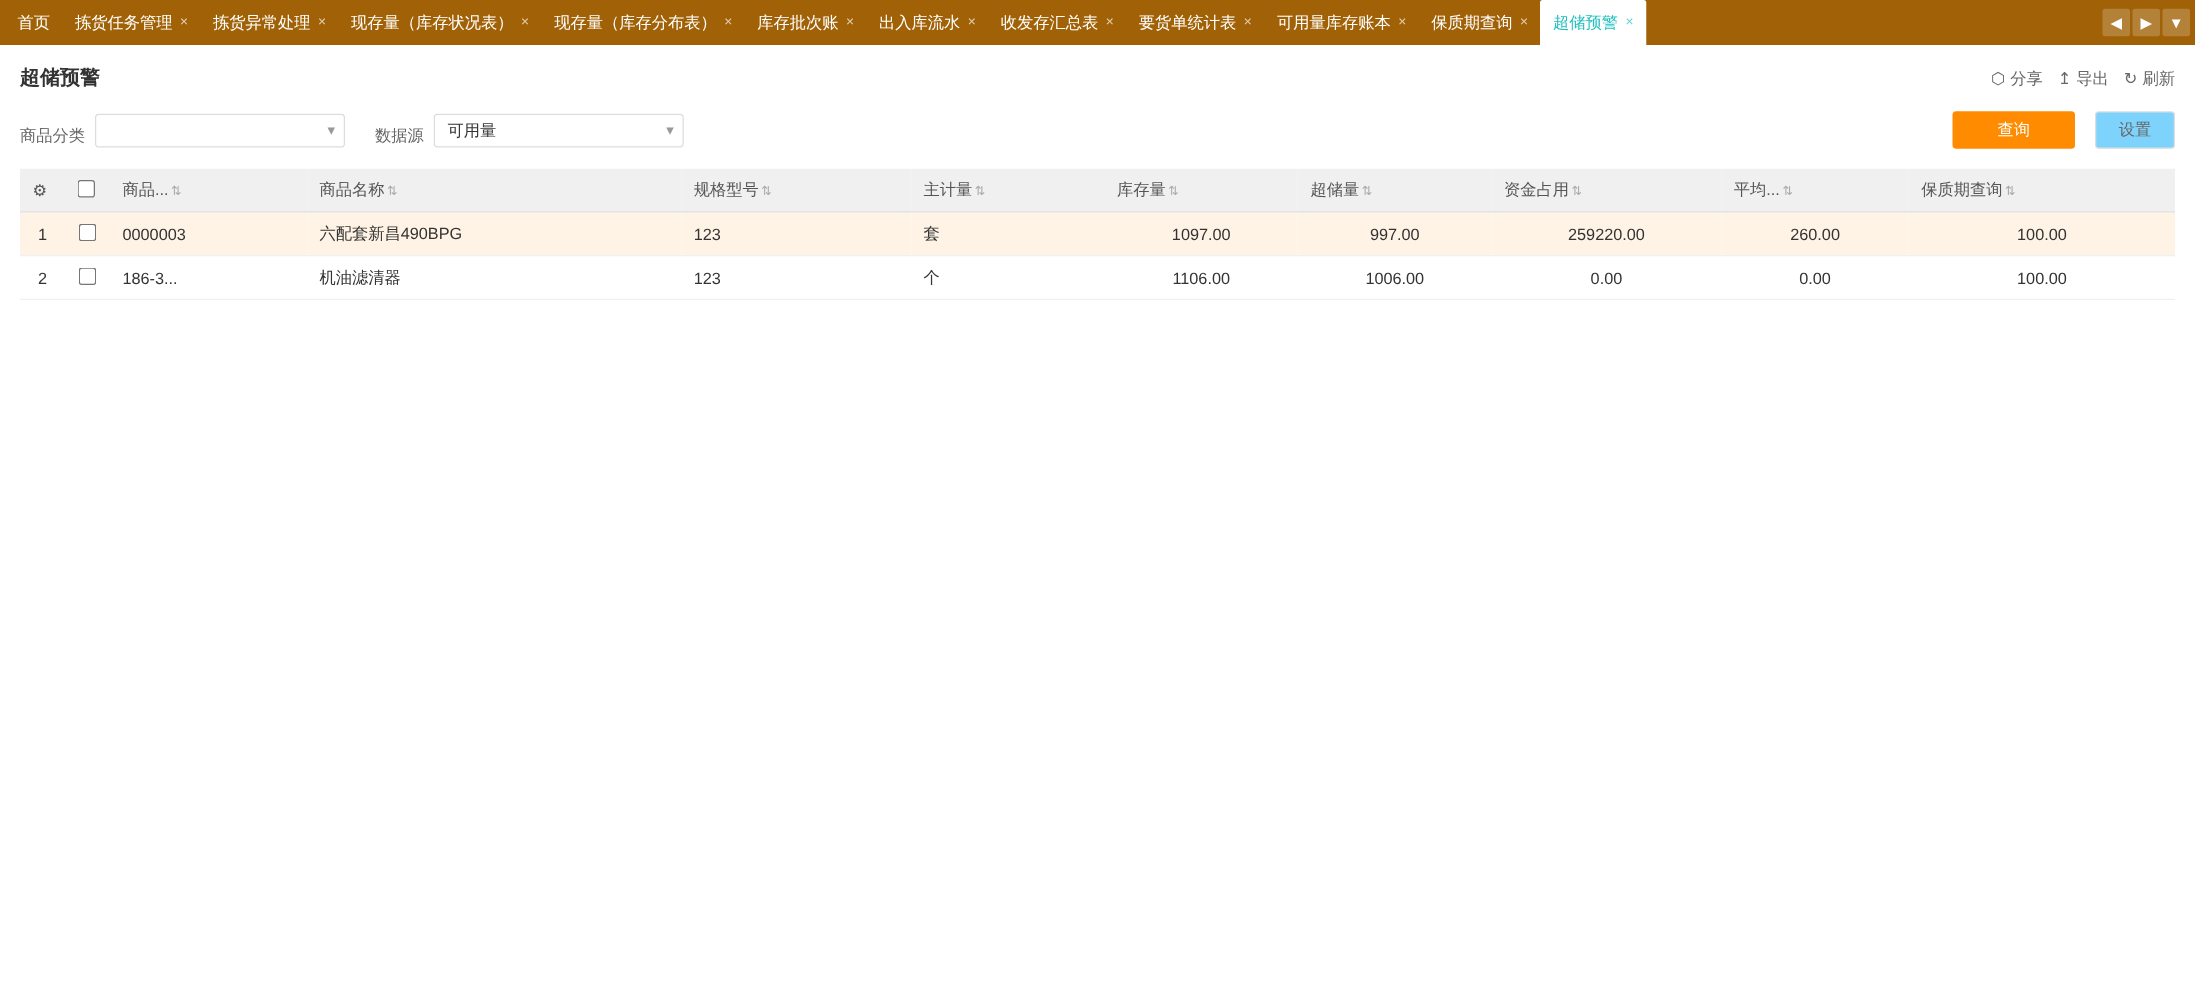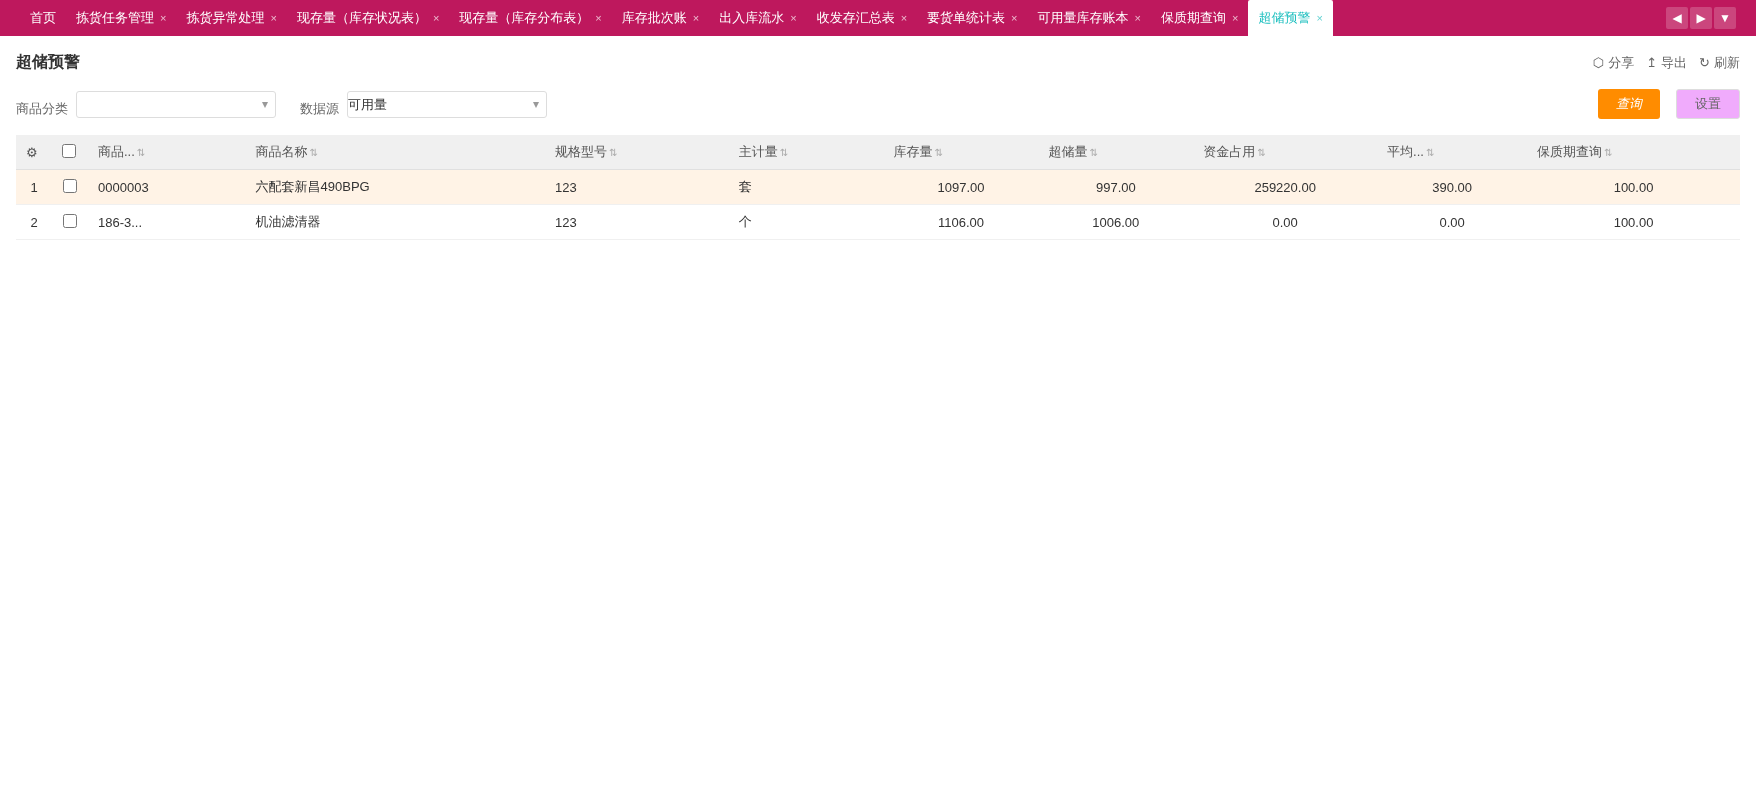--- a/index.html
+++ b/index.html
@@ -1,24 +1,24 @@
 <!DOCTYPE html>
 <html><head>
   <meta charset="utf-8">
   <style>
     * { box-sizing: border-box; margin: 0; padding: 0; }
     body { font-family: 'Microsoft YaHei', Arial, sans-serif; font-size: 13px; background: #f5f5f5; color: #333; }
 
     
     .top-nav {
-      background: #be185d;
+      background: #a16207;
       display: flex;
       align-items: center;
       height: 36px;
-      padding: 0 20px;
+      padding: 0 4px;
       overflow: hidden;
       white-space: nowrap;
     }
     .top-nav .nav-item {
       color: #fff;
       padding: 0 10px;
       height: 36px;
       line-height: 36px;
       cursor: pointer;
       font-size: 13px;
@@ -99,21 +99,21 @@
       gap: 8px;
     }
     .filter-label {
       color: #666;
       font-size: 13px;
       white-space: nowrap;
     }
     .filter-select {
       border: 1px solid #ddd;
       border-radius: 3px;
-      padding: 5px 28px 5px 0;
+      padding: 5px 28px 5px 10px;
       font-size: 13px;
       color: #333;
       background: #fff;
       appearance: none;
       cursor: pointer;
       min-width: 200px;
       position: relative;
     }
     .filter-select-wrapper {
       position: relative;
@@ -127,28 +127,27 @@
       transform: translateY(-50%);
       color: #999;
       pointer-events: none;
       font-size: 12px;
     }
     .btn-query {
       background: #ff8c00;
       color: #fff;
       border: none;
       border-radius: 3px;
-      padding: 6px 18px;
+      padding: 6px 36px;
       font-size: 13px;
       cursor: pointer;
       margin-left: auto;
-      font-style: italic;
     }
     .btn-settings {
-      background: #f0abfc;
+      background: #7dd3fc;
       color: #666;
       border: 1px solid #ddd;
       border-radius: 3px;
       padding: 5px 18px;
       font-size: 13px;
       cursor: pointer;
       margin-left: 8px;
     }
 
     
@@ -320,21 +319,21 @@
       <td class="checkbox-col">
         <input type="checkbox" style="">
       </td>
       <td>0000003</td>
       <td>六配套新昌490BPG</td>
       <td>123</td>
       <td>套</td>
       <td class="num">1097.00</td>
       <td class="num">997.00</td>
       <td class="num">259220.00</td>
-      <td class="num">390.00</td>
+      <td class="num">260.00</td>
       <td class="num">100.00</td>
     </tr>
         <tr>
       <td class="row-num">2</td>
       <td class="checkbox-col">
         <input type="checkbox" style="">
       </td>
       <td>186-3...</td>
       <td>机油滤清器</td>
       <td>123</td>

